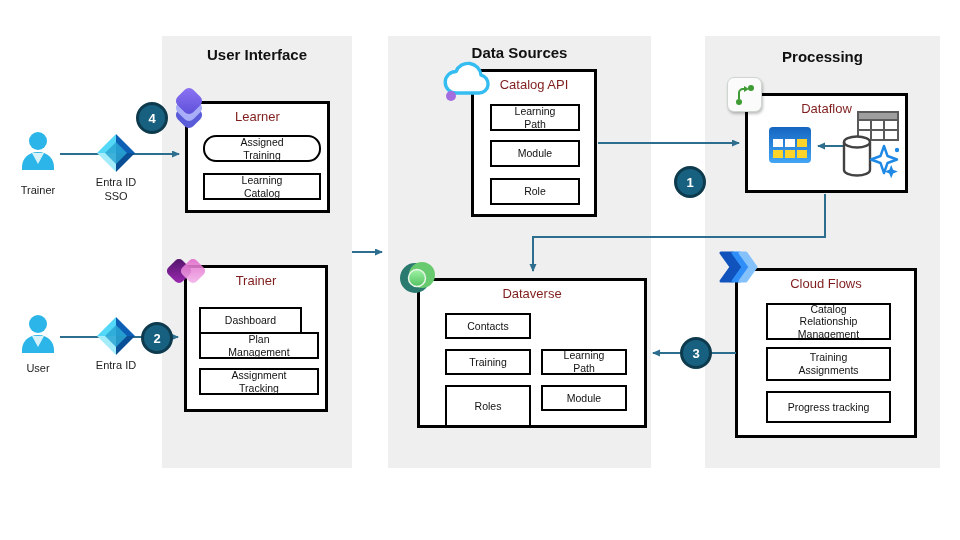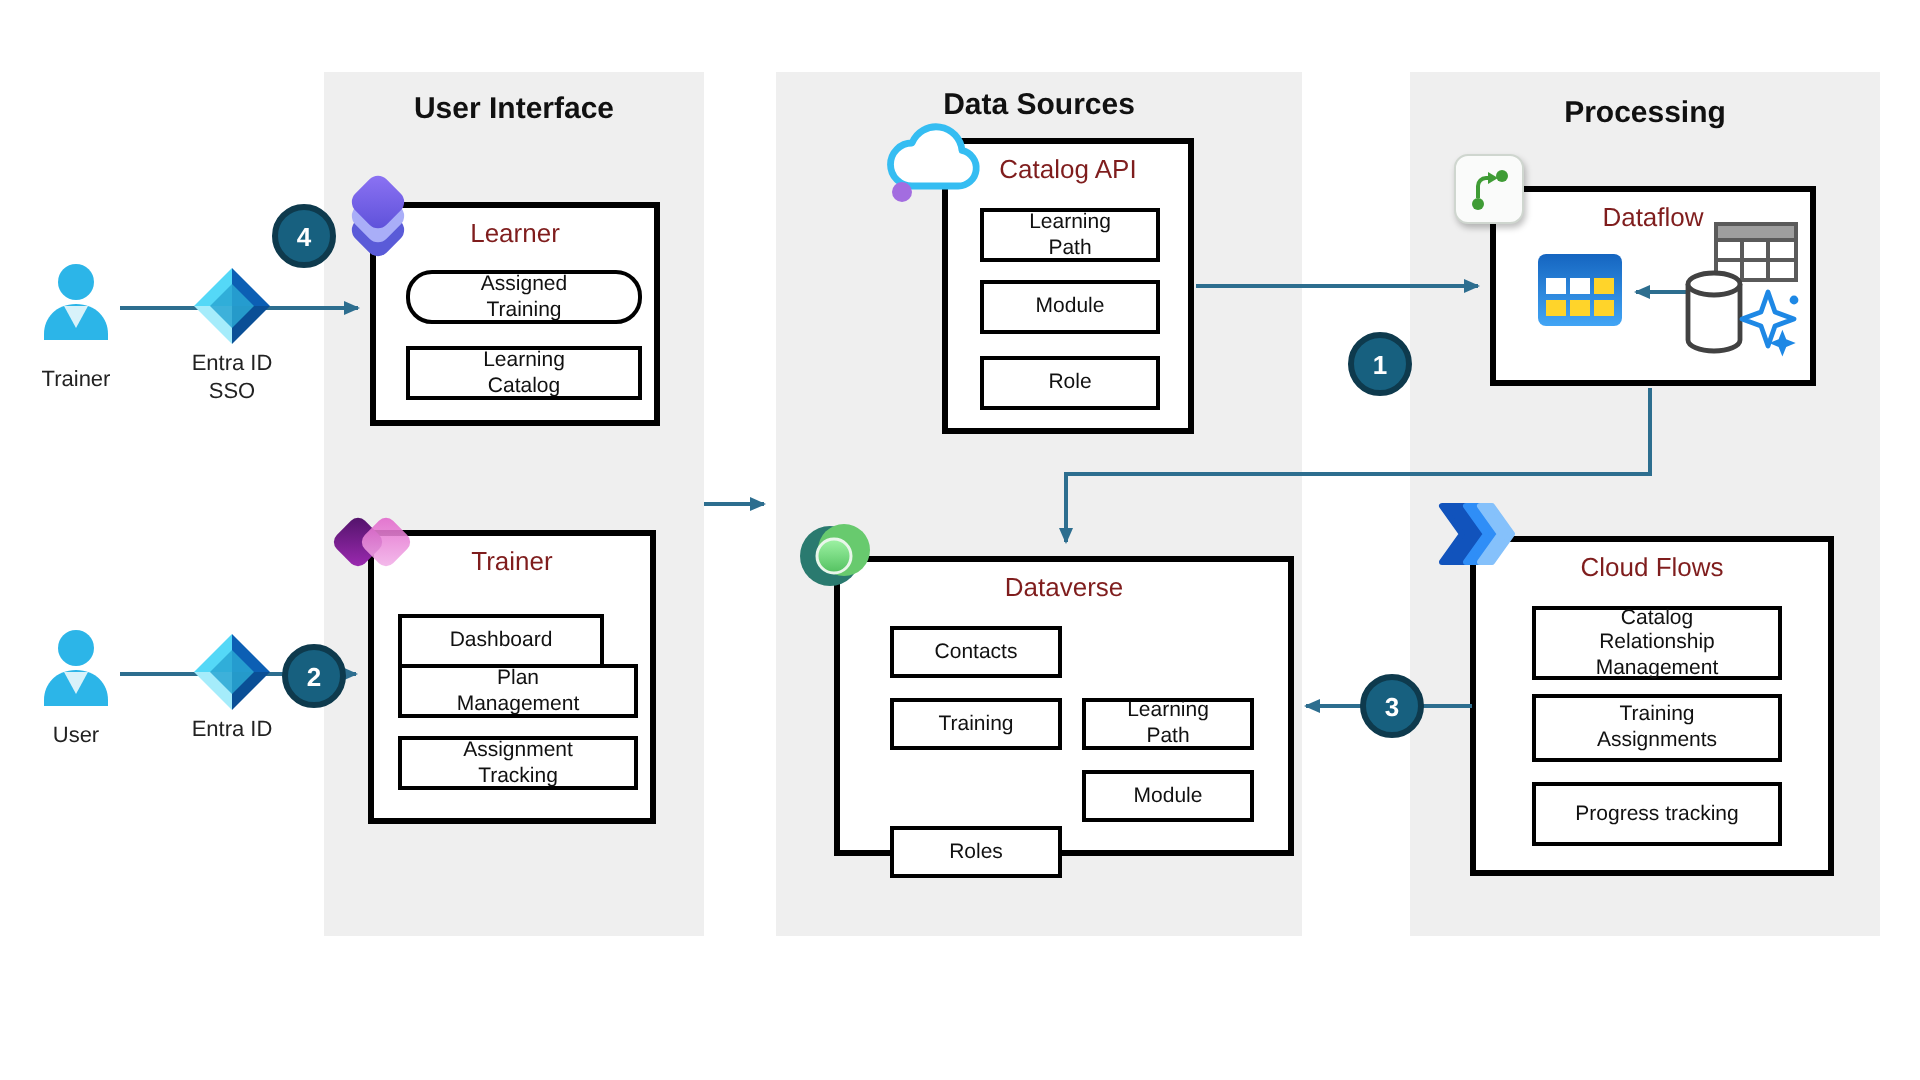--- a/index.html
+++ b/index.html
@@ -70,21 +70,21 @@
     <div class="node-item" style="left:16px;top:32px;width:90px;height:27px;">Learning Path</div>
     <div class="node-item" style="left:16px;top:68px;width:90px;height:27px;">Module</div>
     <div class="node-item" style="left:16px;top:106px;width:90px;height:27px;">Role</div>
   </div>
 
   <div class="node" style="left:417px;top:278px;width:230px;height:150px;">
     <div class="node-title">Dataverse</div>
     <div class="node-item" style="left:25px;top:32px;width:86px;height:26px;">Contacts</div>
     <div class="node-item" style="left:25px;top:68px;width:86px;height:26px;">Training</div>
     <div class="node-item" style="left:121px;top:68px;width:86px;height:26px;">Learning Path</div>
-    <div class="node-item" style="left:25px;top:104px;width:86px;height:26px;margin-top:28px;">Roles</div>
+    <div class="node-item" style="left:25px;top:104px;width:86px;height:42px;">Roles</div>
     <div class="node-item" style="left:121px;top:104px;width:86px;height:26px;">Module</div>
   </div>
 
   <div class="node" style="left:745px;top:93px;width:163px;height:100px;">
     <div class="node-title">Dataflow</div>
   </div>
 
   <div class="node" style="left:735px;top:268px;width:182px;height:170px;">
     <div class="node-title">Cloud Flows</div>
     <div class="node-item" style="left:28px;top:32px;width:125px;height:37px;">Catalog Relationship Management</div>

